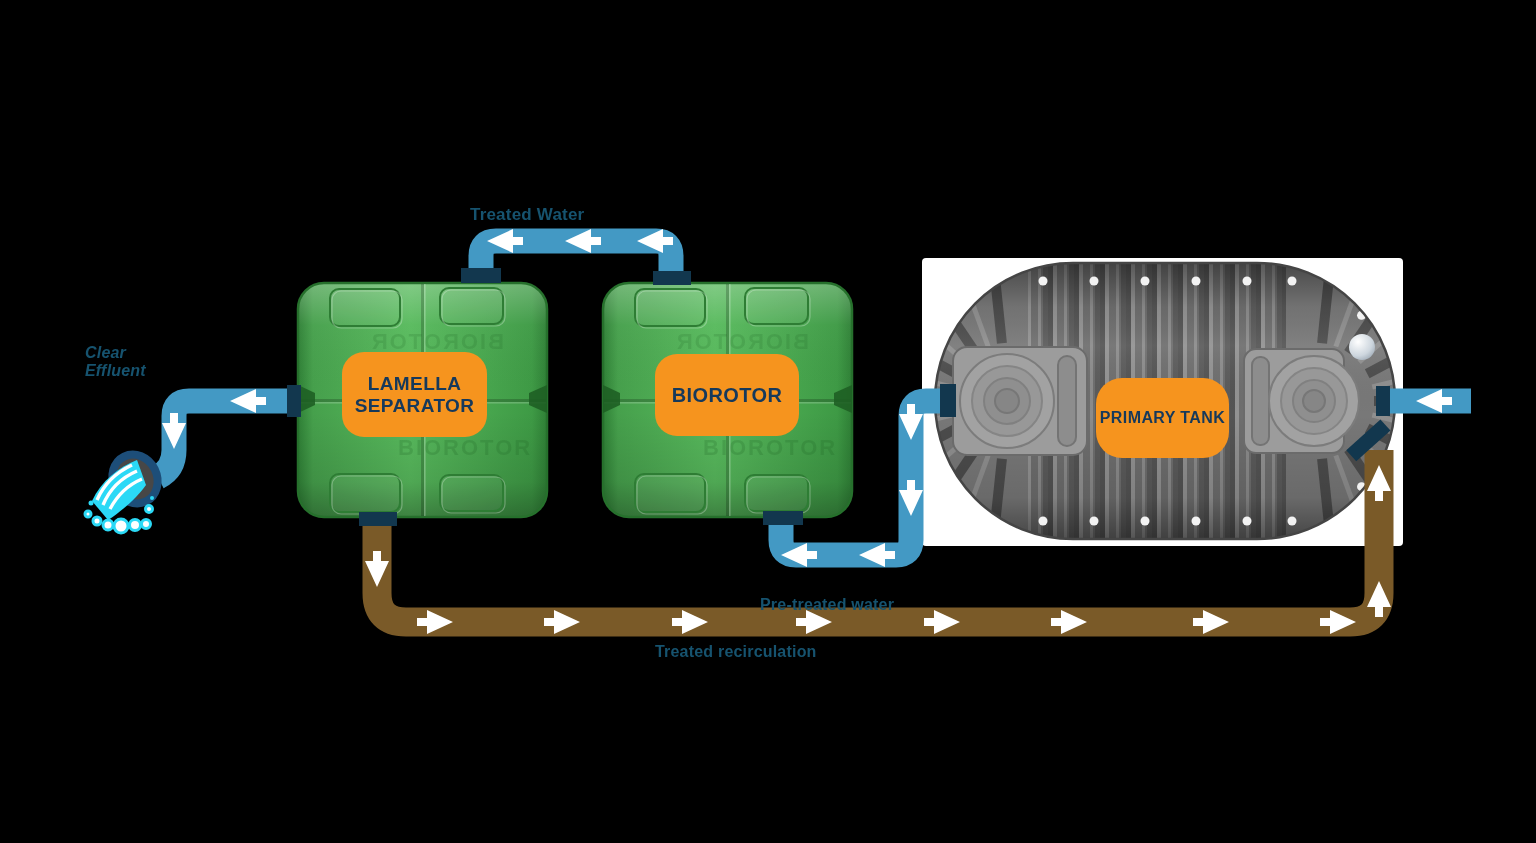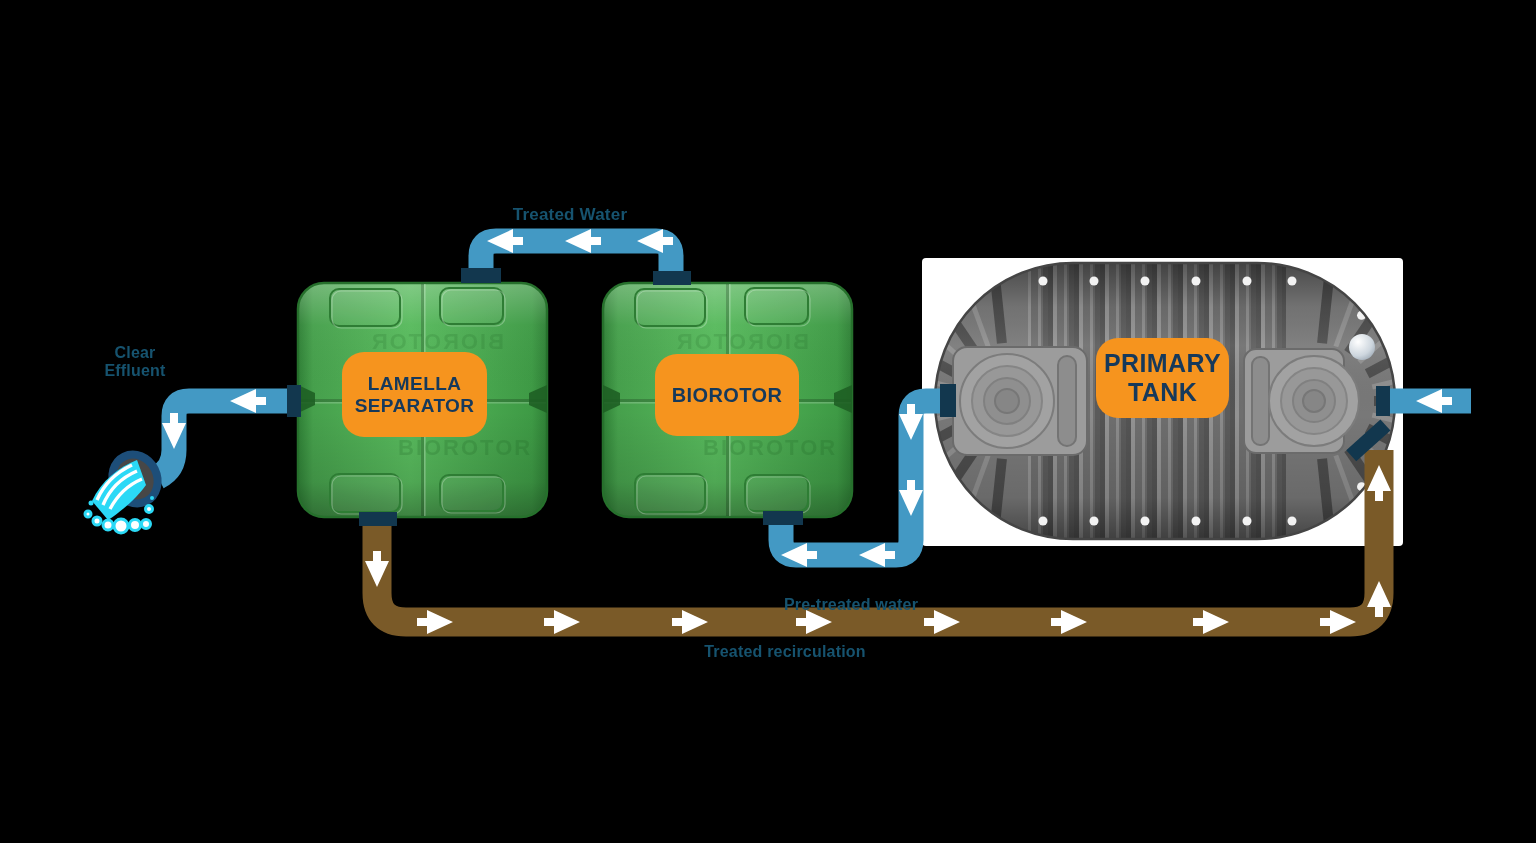--- a/index.html
+++ b/index.html
@@ -1,19 +1,19 @@
 <!DOCTYPE html>
 <html><head>
 <meta charset="utf-8">
 <style>
   html,body{margin:0;padding:0;background:#000;}
   .stage{position:relative;width:1536px;height:843px;background:#000;overflow:hidden;
          font-family:"Liberation Sans",sans-serif;}
   svg{position:absolute;left:0;top:0;}
-  .flow-label{position:absolute;font-weight:bold;color:#16536F;text-align:center;
+  .flow-label{position:absolute;font-weight:bold;color:#16536F;
               line-height:1.12;letter-spacing:.2px;}
   .tank-label{position:absolute;background:#F6941E;border-radius:22px;display:flex;
               align-items:center;justify-content:center;text-align:center;
               color:#16395B;font-weight:bold;line-height:1.15;letter-spacing:.4px;}
 </style>
 </head>
 <body>
 
 <div class="stage">
 
@@ -229,31 +229,31 @@
           <circle cx="-47" cy="35" r="3"></circle>
       <circle cx="14" cy="30" r="3.5"></circle>
     </g>
     <circle cx="-44" cy="24" r="2.5" fill="#2BD9F6"></circle>
     <circle cx="17" cy="19" r="2" fill="#2BD9F6"></circle>
   </g>
 </svg>
 
 <div class="flow-label" style="left:470px;top:205px;width:200px;font-size:17px;">Treated Water</div>
 
-<div class="flow-label" style="left:85px;top:344px;width:100px;font-size:16px;">Clear Effluent</div>
+<div class="flow-label" style="left:85px;top:344px;width:100px;font-size:16px;font-style:italic;">Clear Effluent</div>
 
 <div class="flow-label" style="left:760px;top:596px;width:182px;font-size:16px;">Pre-treated water</div>
 
 <div class="flow-label" style="left:655px;top:643px;width:260px;font-size:16px;">Treated recirculation</div>
 
 <div class="tank-label" style="left:342px;top:352px;width:145px;height:85px;font-size:19px;">
   <span>LAMELLA SEPARATOR</span>
 </div>
 
 <div class="tank-label" style="left:655px;top:354px;width:144px;height:82px;font-size:20px;">
   <span>BIOROTOR</span>
 </div>
 
-<div class="tank-label" style="left:1096px;top:338px;width:133px;height:80px;font-size:25px;">
+<div class="tank-label" style="left:1096px;top:378px;width:133px;height:80px;font-size:16px;border-radius:26px;">
   <span>PRIMARY TANK</span>
 </div>
 
 </div>
 
 </body></html>

